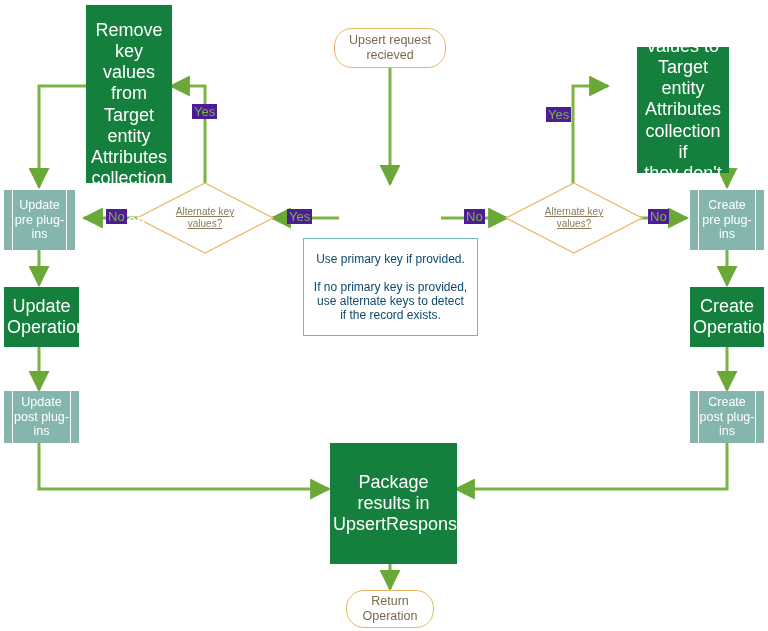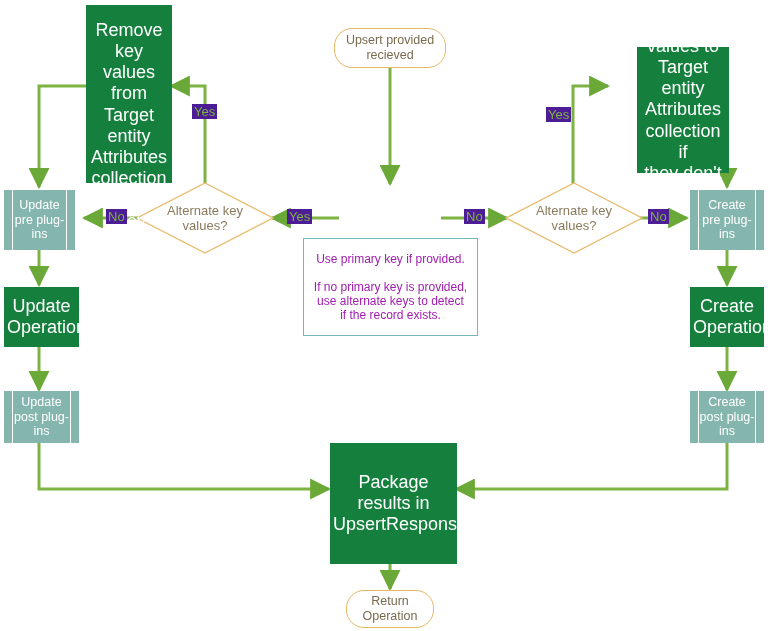--- a/index.html
+++ b/index.html
@@ -69,43 +69,44 @@
     background: #ffffff;
     border: 1.4px solid #e5b862;
     border-radius: 18px;
     color: #7a6a4e;
     font-size: 12.5px;
   }
   
   .note {
     background: #ffffff;
     border: 1.2px solid #74b8bd;
-    color: #a21caf;
+    color: #0c4a6e;
     font-size: 12px;
   }
   .note .txt { padding: 0 6px; }
 
   
   .decision {
     background: transparent;
   }
   .decision .dshape {
     position: absolute;
     left: 0; top: 0;
     width: 100%; height: 100%;
   }
   .decision .dlabel {
     position: relative;
     z-index: 2;
     color: #8a7b5c;
-    font-size: 13px;
+    font-size: 10px;
     line-height: 1.18;
     white-space: pre-line;
     width: 100%;
     text-align: center;
+    text-decoration: underline;
   }
 
   
   .edge-label {
     position: absolute;
     color: #7cb342;
     font-size: 13px;
     background: #4c1d95;
     padding: 0 2px;
     z-index: 4;
@@ -168,21 +169,21 @@
 
       
       <path d="M 727 443 L 727 489 L 456 489" marker-end="url(#arrow)"></path>
 
       
       <path d="M 390 545 L 390 589" marker-end="url(#arrow)"></path>
     </g>
   </svg>
 
   <div class="node term" style="left:334px; top:28px; width:112px; height:40px;">
-    <div class="txt">Upsert provided
+    <div class="txt">Upsert request
 recieved</div>
   </div>
 
 
   <div class="node note" style="left:303px; top:238px; width:175px; height:98px;">
     <div class="txt">Use primary key if provided.
 
 If no primary key is provided,
 use alternate keys to detect
 if the record exists.</div>

